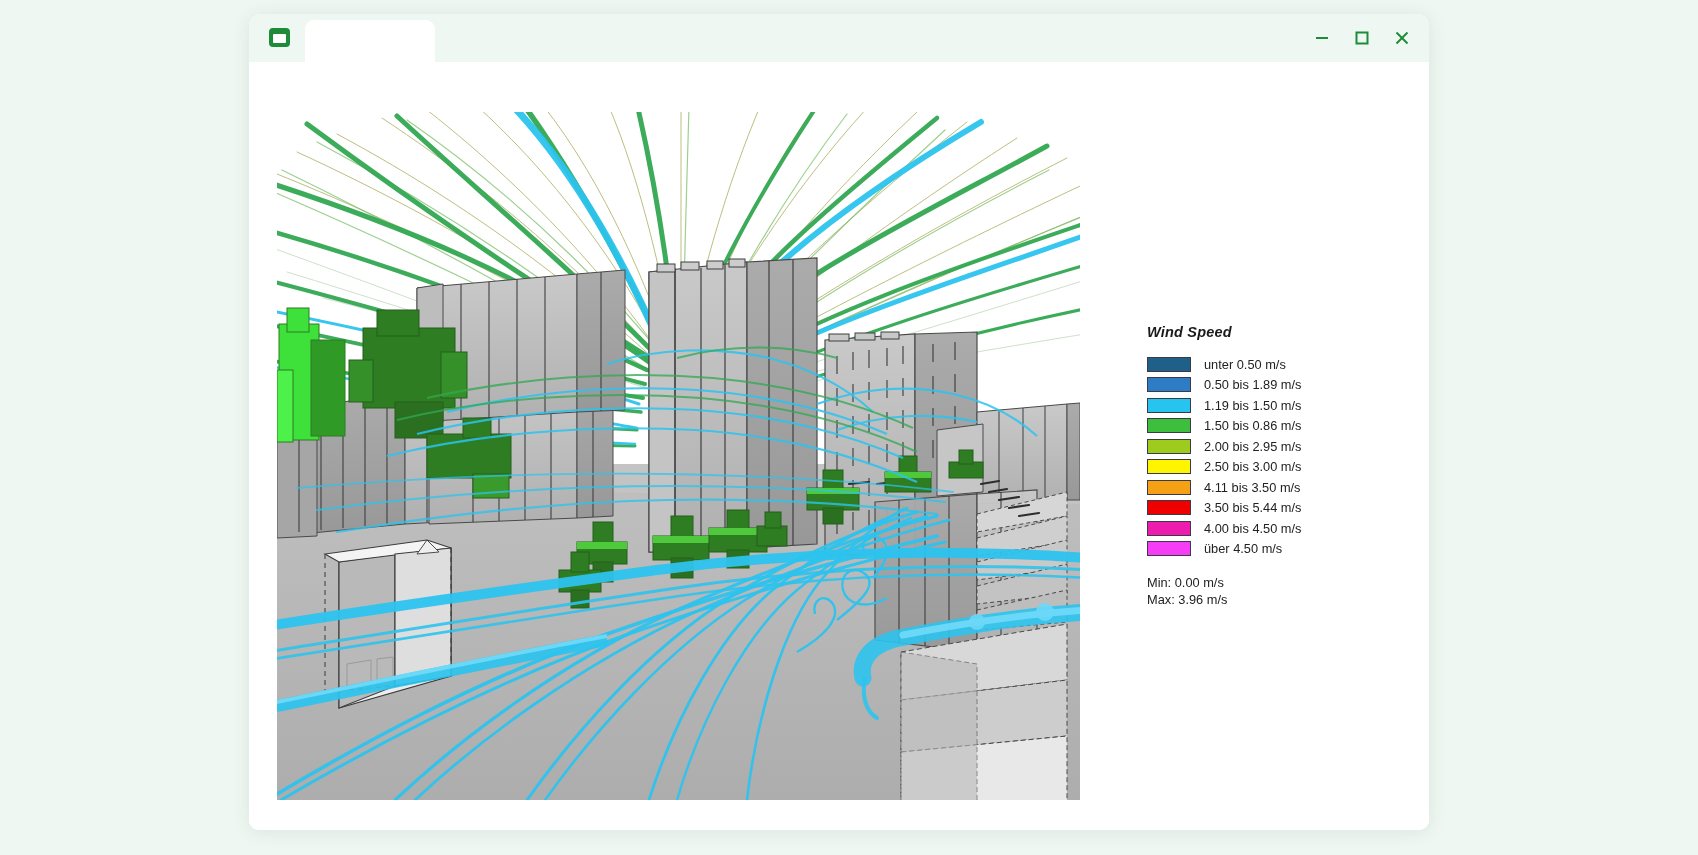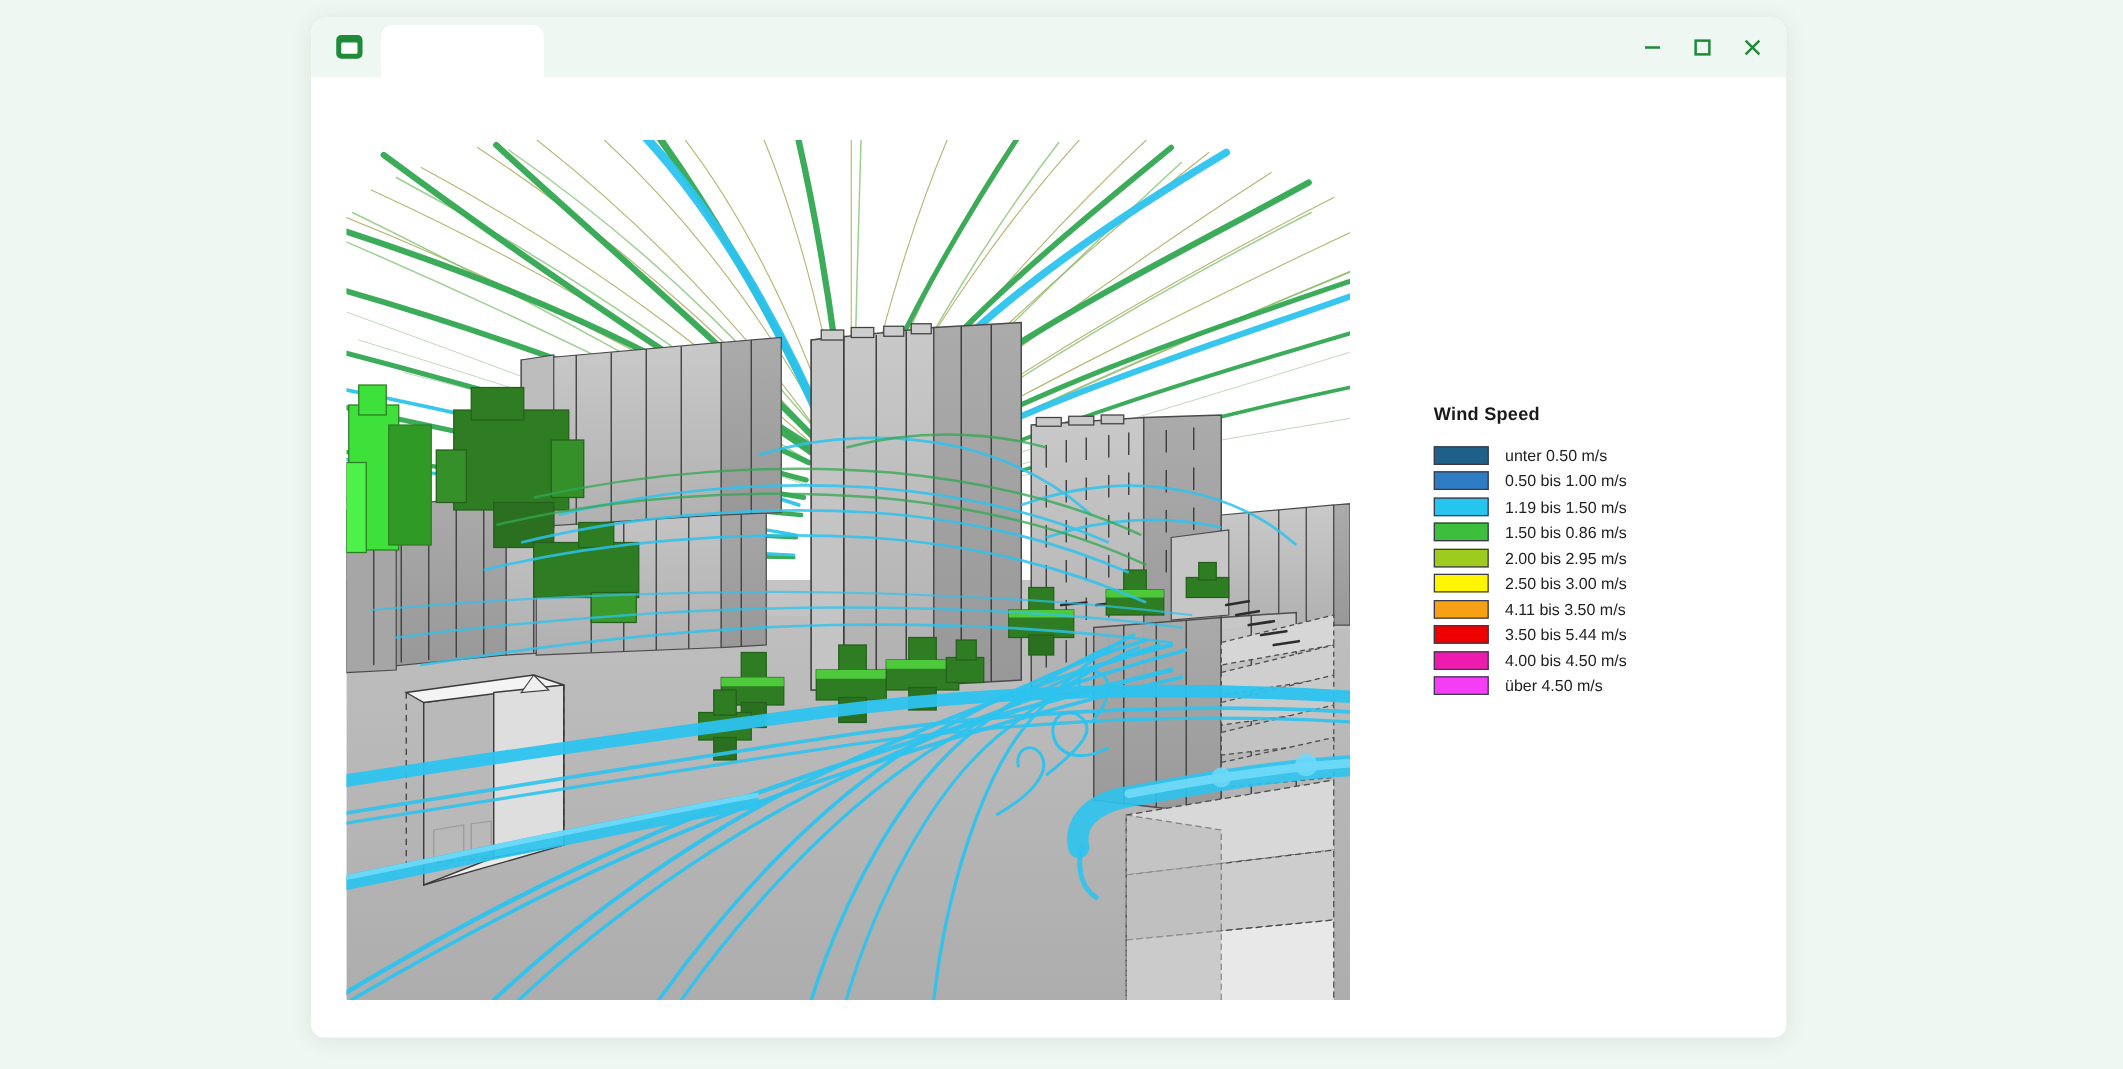--- a/index.html
+++ b/index.html
@@ -106,20 +106,21 @@
   
   .legend {
     position: absolute;
     left: 898px;
     top: 262px;
     width: 240px;
   }
   .legend-title {
     font-size: 14.5px;
     font-weight: bold;
+    font-style: italic;
     color: #1a1a1a;
     margin-bottom: 14px;
     letter-spacing: 0.2px;
   }
   .legend-row {
     display: flex;
     align-items: center;
     height: 20.5px;
   }
   .swatch {
@@ -591,21 +592,21 @@
 
       <div class="legend-title">Wind Speed</div>
 
       <div class="legend-rows">
         <div class="legend-row">
           <span class="swatch" style="background:#1f6089"></span>
           <span class="legend-label">unter 0.50 m/s</span>
         </div>
         <div class="legend-row">
           <span class="swatch" style="background:#2d7cc4"></span>
-          <span class="legend-label">0.50 bis 1.00 m/s</span>
+          <span class="legend-label">0.50 bis 1.89 m/s</span>
         </div>
         <div class="legend-row">
           <span class="swatch" style="background:#28c4f0"></span>
           <span class="legend-label">1.19 bis 1.50 m/s</span>
         </div>
         <div class="legend-row">
           <span class="swatch" style="background:#3dbf3d"></span>
           <span class="legend-label">1.50 bis 0.86 m/s</span>
         </div>
         <div class="legend-row">
@@ -627,16 +628,20 @@
         <div class="legend-row">
           <span class="swatch" style="background:#ee1baf"></span>
           <span class="legend-label">4.00 bis 4.50 m/s</span>
         </div>
         <div class="legend-row">
           <span class="swatch" style="background:#f53df5"></span>
           <span class="legend-label">über 4.50 m/s</span>
         </div>
       </div>
 
+      <div class="legend-stats">
+        <div>Min: 0.00 m/s</div>
+        <div>Max: 3.96 m/s</div>
+      </div>
     </div>
 
   </div>
 </div>
 
 </body></html>

